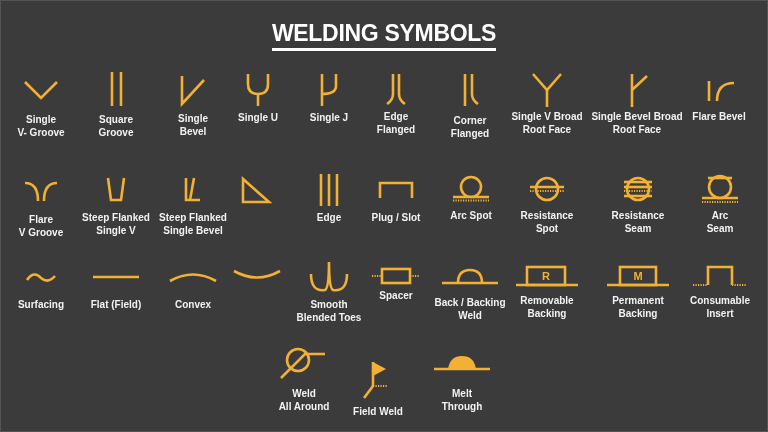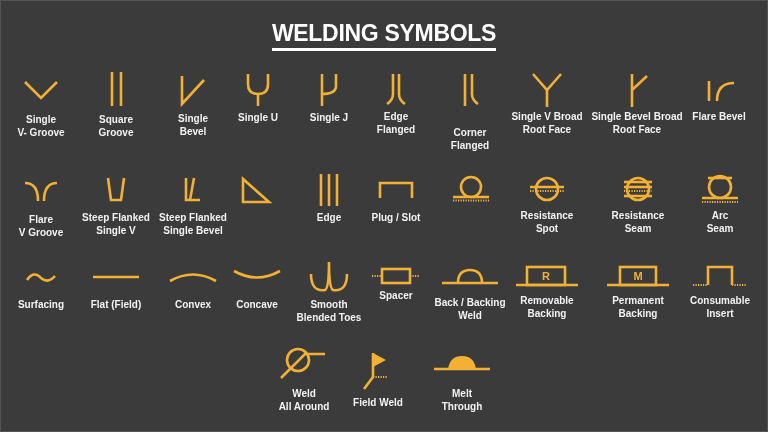--- a/index.html
+++ b/index.html
@@ -77,21 +77,21 @@
       <path class="sym" d="M18,0 V20 Q18,26 24,30"></path>
     </svg>
   <div class="label" style="margin-top:4px">Edge
 Flanged</div>
 </div>
 <div class="cell" style="left:470px; top:74px;">
   <svg width="30" height="32">
       <line class="sym" x1="10" y1="0" x2="10" y2="32"></line>
       <path class="sym" d="M17,0 V20 Q17,26 23,30"></path>
     </svg>
-  <div class="label" style="margin-top:20px">Corner
+  <div class="label" style="margin-top:8px">Corner
 Flanged</div>
 </div>
 <div class="cell" style="left:547px; top:74px;">
   <svg width="40" height="32">
       <polyline class="sym" points="6,0 20,16 34,0"></polyline>
       <line class="sym" x1="20" y1="16" x2="20" y2="33"></line>
     </svg>
   <div class="label" style="margin-top:4px">Single V Broad
 Root Face</div>
 </div>
@@ -152,20 +152,21 @@
       <polyline class="sym" points="4,18 4,3 36,3 36,18"></polyline>
     </svg>
   <div class="label" style="margin-top:9px">Plug / Slot</div>
 </div>
 <div class="cell" style="left:471px; top:176px;">
   <svg width="40" height="26">
       <circle class="sym" cx="20" cy="11" r="10"></circle>
       <line class="sym" x1="2" y1="21" x2="38" y2="21"></line>
       <line class="dot" x1="2" y1="24.5" x2="38" y2="24.5"></line>
     </svg>
+  <div class="label" style="margin-top:7px">Arc Spot</div>
 </div>
 <div class="cell" style="left:547px; top:176px;">
   <svg width="40" height="26">
       <circle class="sym" cx="20" cy="13" r="11"></circle>
       <line class="sym" x1="3" y1="11" x2="37" y2="11"></line>
       <line class="dot" x1="3" y1="15" x2="37" y2="15"></line>
     </svg>
   <div class="label" style="margin-top:7px">Resistance
 Spot</div>
 </div>
@@ -206,21 +207,20 @@
 <div class="cell" style="left:193px; top:268px;">
   <svg width="50" height="16">
       <path class="sym" d="M2,13 Q25,0 48,13"></path>
     </svg>
   <div class="label" style="margin-top:14px">Convex</div>
 </div>
 <div class="cell" style="left:257px; top:268px;">
   <svg width="50" height="16">
       <path class="sym" d="M2,3 Q25,16 48,3"></path>
     </svg>
-  <div class="label" style="margin-top:14px">Concave</div>
 </div>
 <div class="cell" style="left:329px; top:262px;">
   <svg width="50" height="32">
       <path class="sym" d="M7,12 Q7,30 21,28 Q25,26 25,0 Q25,26 29,28 Q43,30 43,12"></path>
     </svg>
   <div class="label" style="">Smooth
 Blended Toes</div>
 </div>
 <div class="cell" style="left:396px; top:267px;">
   <svg width="50" height="18">
@@ -267,21 +267,21 @@
 </div>
 
 <div class="cell" style="left:304px; top:342px;">
   <svg width="50" height="40">
       <circle class="sym" cx="19" cy="18" r="11"></circle>
       <polyline class="sym" points="2,36 26,12 46,12"></polyline>
     </svg>
   <div class="label" style="margin-top:5px">Weld
 All Around</div>
 </div>
-<div class="cell" style="left:378px; top:351px;">
+<div class="cell" style="left:378px; top:360px;">
   <svg width="40" height="40">
       <polygon class="symf" points="15,2 28,9 15,16"></polygon>
       <line class="sym" x1="15" y1="2" x2="15" y2="26"></line>
       <line class="dot" x1="15" y1="26" x2="29" y2="26"></line>
       <line class="sym" x1="15" y1="26" x2="6" y2="38"></line>
     </svg>
   <div class="label" style="margin-top:5px">Field Weld</div>
 </div>
 <div class="cell" style="left:462px; top:350px;">
   <svg width="60" height="24">

